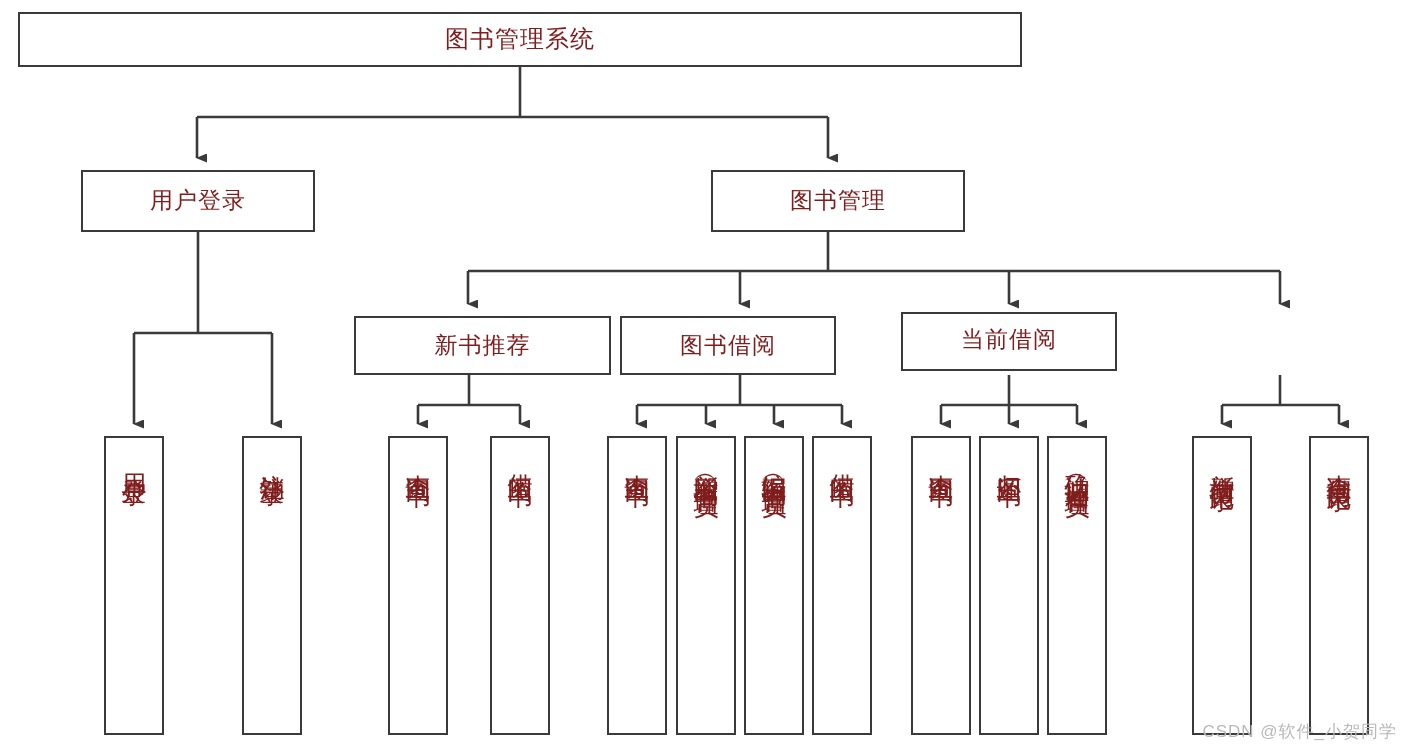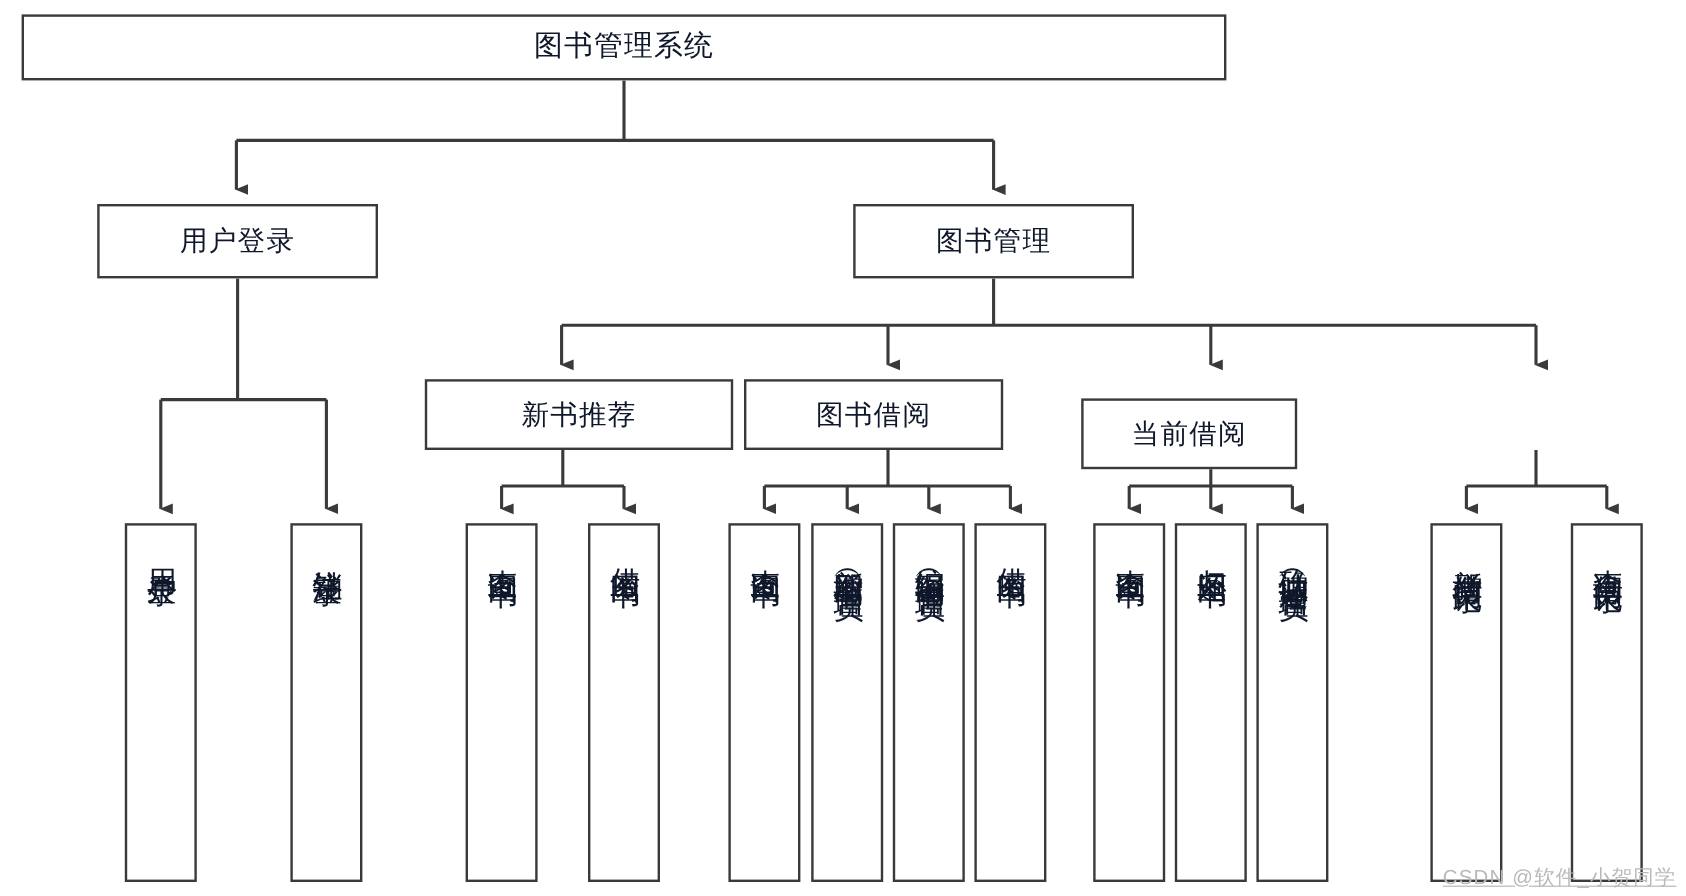--- a/index.html
+++ b/index.html
@@ -13,21 +13,21 @@
   svg#wires{position:absolute;left:0;top:0;width:1405px;height:747px;}
 
   .node{
     position:absolute;
     box-sizing:border-box;
     border:2px solid #3a3a3a;
     background:#ffffff;
     display:flex;
     align-items:center;
     justify-content:center;
-    color:#0f172a;
+    color:#7f1d1d;
   }
   .node .lbl{
     display:block;
     text-align:center;
     line-height:1.18;
     white-space:nowrap;
   }
   .node.horiz .lbl{font-size:23px;letter-spacing:1px;}
   .node.root .lbl{font-size:24px;letter-spacing:1px;}
 
@@ -47,21 +47,20 @@
   }
 
   .watermark{
     position:absolute;
     right:8px;bottom:4px;
     font-size:17px;
     color:#b9b9b9;
     letter-spacing:1px;
     white-space:nowrap;
     pointer-events:none;
-    text-decoration:underline;
   }
 </style>
 </head>
 <body>
 
 <div id="stage">
 
   <svg id="wires" viewBox="0 0 1405 747" xmlns="http://www.w3.org/2000/svg">
     <defs>
       <marker id="arw" markerWidth="10" markerHeight="11" refX="4.5" refY="10" orient="auto" markerUnits="userSpaceOnUse">
@@ -112,31 +111,31 @@
     </g>
   </svg>
 
   <div class="node root" style="left:18px;top:12px;width:1004px;height:55px;">
     <span class="lbl">图书管理系统</span>
   </div>
 
   <div class="node horiz" style="left:81px;top:170px;width:234px;height:62px;">
     <span class="lbl">用户登录</span>
   </div>
-  <div class="node horiz" style="left:711px;top:170px;width:234px;height:62px;">
+  <div class="node horiz" style="left:711px;top:170px;width:254px;height:62px;">
     <span class="lbl">图书管理</span>
   </div>
 
   <div class="node horiz" style="left:354px;top:316px;width:257px;height:59px;">
     <span class="lbl">新书推荐</span>
   </div>
   <div class="node horiz" style="left:620px;top:316px;width:216px;height:59px;">
     <span class="lbl">图书借阅</span>
   </div>
-  <div class="node horiz" style="left:901px;top:332px;width:180px;height:59px;">
+  <div class="node horiz" style="left:901px;top:312px;width:216px;height:59px;font-family:Liberation Mono, monospace;">
     <span class="lbl">当前借阅</span>
   </div>
 
   <div class="node leaf" style="left:104px;top:436px;width:60px;height:299px;">
     <span class="lbl">用户登录</span>
   </div>
   <div class="node leaf" style="left:242px;top:436px;width:60px;height:299px;">
     <span class="lbl">注销登录</span>
   </div>
 

